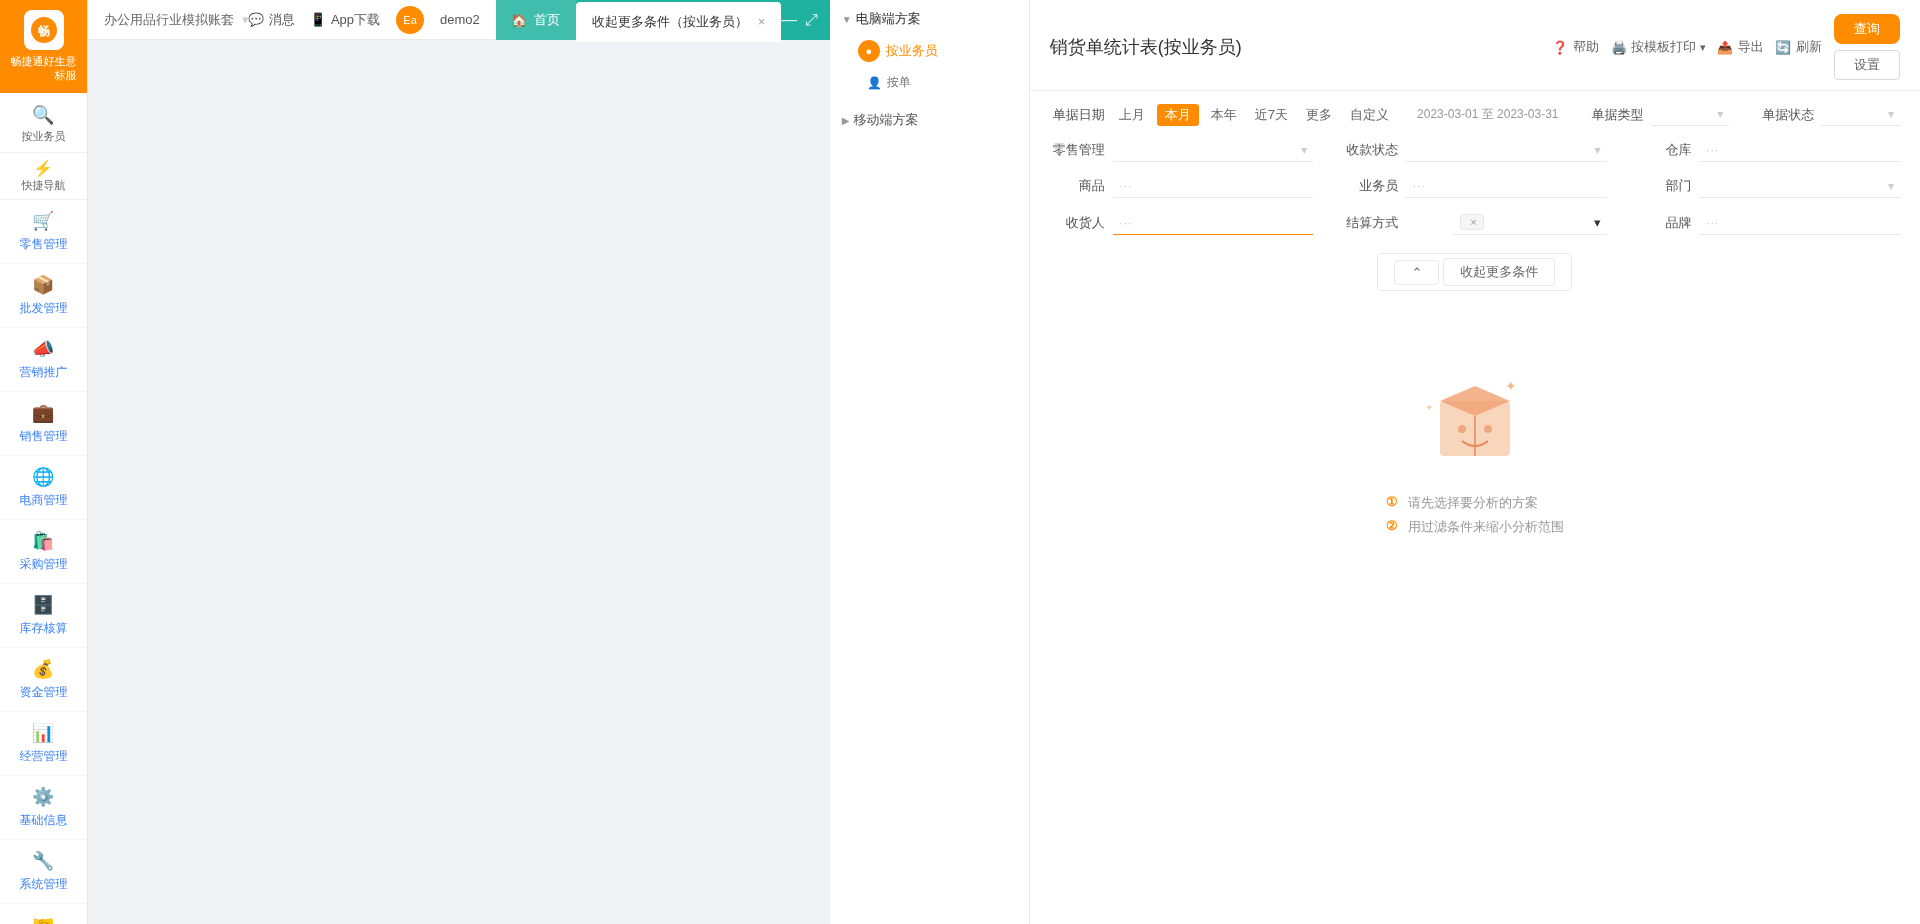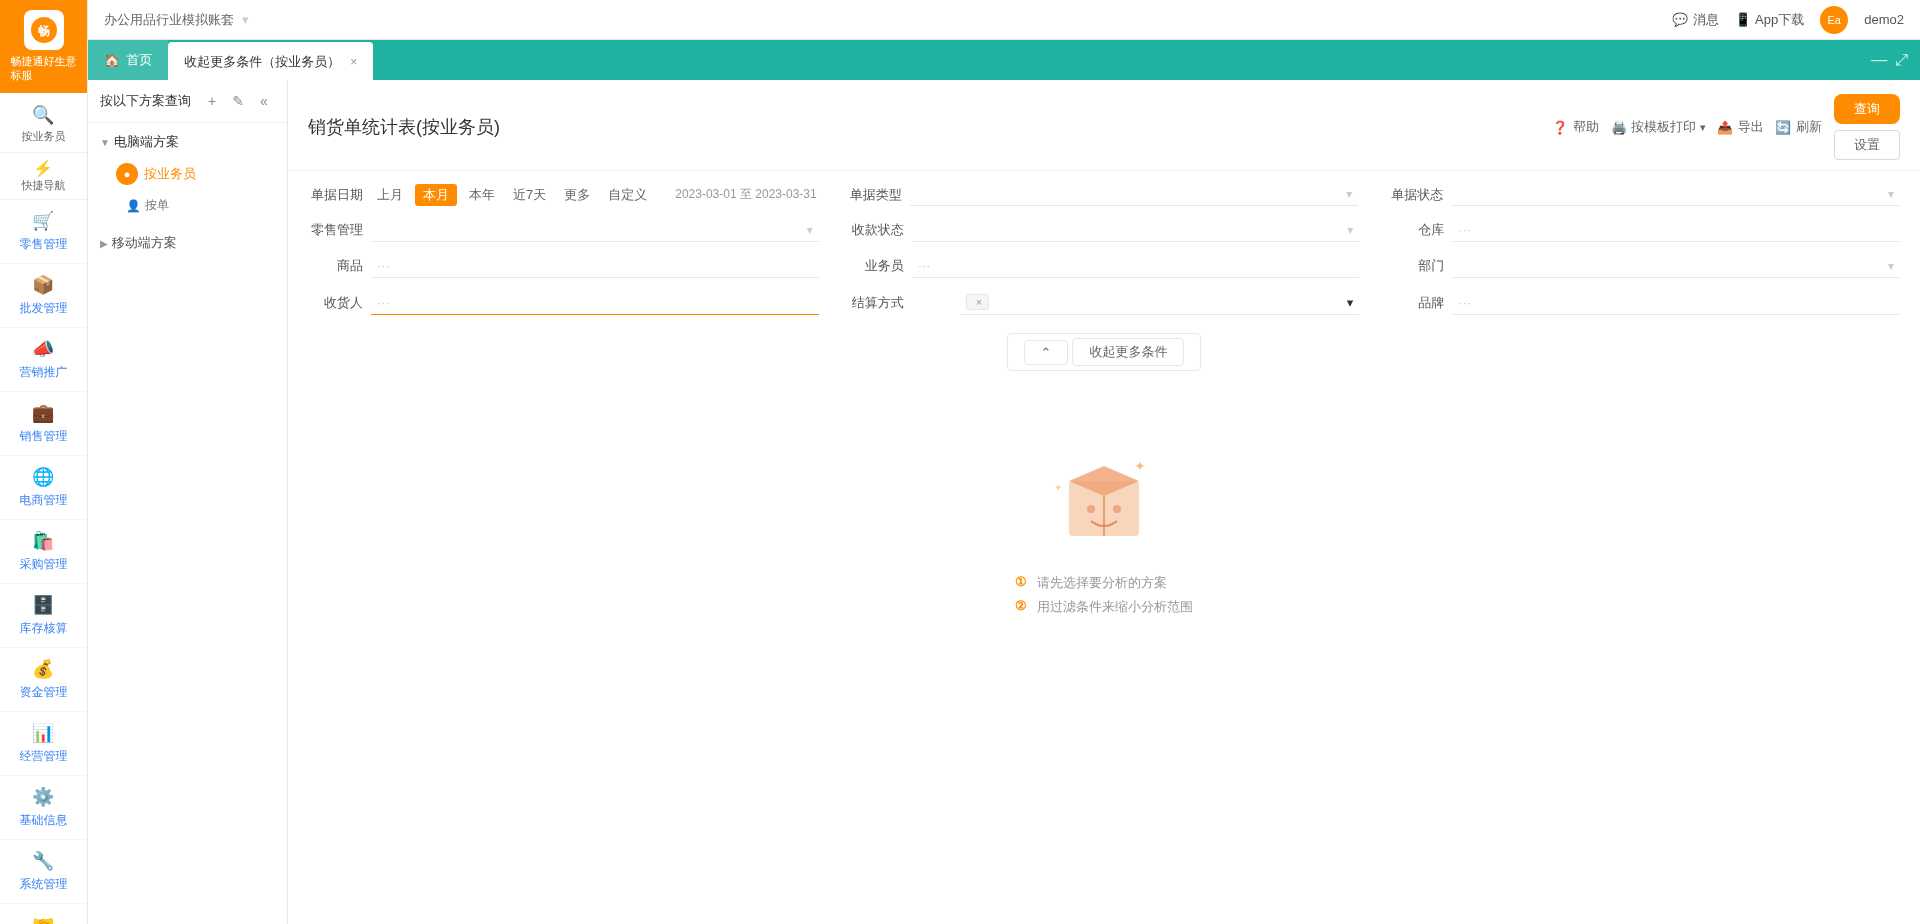--- a/index.html
+++ b/index.html
@@ -3,31 +3,31 @@
   <meta charset="utf-8">
   <style>
     * { box-sizing: border-box; margin: 0; padding: 0; }
     body { font-family: 'Microsoft YaHei', sans-serif; font-size: 13px; color: #333; background: #f0f2f5; display: flex; height: 924px; overflow: hidden; }
 
     
     .sidebar { width: 88px; background: #fff; display: flex; flex-direction: column; align-items: center; border-right: 1px solid #e8e8e8; flex-shrink: 0; }
     .sidebar-logo { width: 100%; background: #ff8c00; display: flex; flex-direction: column; align-items: center; justify-content: center; padding: 10px 5px; cursor: pointer; }
     .sidebar-logo .logo-icon { width: 40px; height: 40px; background: #fff; border-radius: 8px; display: flex; align-items: center; justify-content: center; margin-bottom: 4px; }
     .sidebar-logo .logo-icon svg { width: 28px; height: 28px; }
-    .sidebar-logo .logo-text { font-size: 11px; color: #fff; text-align: left; line-height: 1.3; }
+    .sidebar-logo .logo-text { font-size: 11px; color: #fff; text-align: right; line-height: 1.3; }
     .sidebar-search { width: 100%; padding: 8px 0; display: flex; flex-direction: column; align-items: center; cursor: pointer; border-bottom: 1px solid #f0f0f0; }
     .sidebar-search span { font-size: 11px; color: #666; margin-top: 3px; }
     .sidebar-nav-item { width: 100%; padding: 10px 5px; display: flex; flex-direction: column; align-items: center; cursor: pointer; border-bottom: 1px solid #f5f5f5; }
     .sidebar-nav-item .nav-label { font-size: 12px; color: #3b82f6; margin-top: 4px; text-align: center; }
     .sidebar-nav-item .nav-icon { font-size: 18px; color: #888; }
     .sidebar-quick { display: flex; flex-direction: column; align-items: center; padding: 6px 0; cursor: pointer; }
     .sidebar-quick span { font-size: 11px; color: #666; }
 
     
-    .main { flex: 1; display: flex; flex-direction: column; overflow: hidden; }
+    .main { flex: 1; display: flex; overflow: hidden; }
 
     
     .top-header { height: 40px; background: #fff; display: flex; align-items: center; padding: 0 16px; border-bottom: 1px solid #e8e8e8; justify-content: space-between; flex-shrink: 0; }
     .top-header-left { display: flex; align-items: center; gap: 8px; }
     .breadcrumb-text { font-size: 13px; color: #666; }
     .breadcrumb-arrow { color: #ccc; }
     .top-header-right { display: flex; align-items: center; gap: 16px; }
     .header-action { display: flex; align-items: center; gap: 4px; font-size: 13px; color: #555; cursor: pointer; }
     .user-avatar { width: 28px; height: 28px; border-radius: 50%; background: #ff8c00; display: flex; align-items: center; justify-content: center; color: #fff; font-size: 11px; cursor: pointer; overflow: hidden; }
 
@@ -210,28 +210,20 @@
     </div>
     <div class="tab-bar-actions">
       <span class="tab-bar-btn">—</span>
       <span class="tab-bar-btn">⤢</span>
     </div>
   </div>
 
   <div class="content">
 
     <div class="left-panel">
-      <div class="left-panel-header">
-        <span>按以下方案查询</span>
-        <div class="left-panel-header-actions">
-          <span title="新增">+</span>
-          <span title="编辑" style="font-size:14px;">✎</span>
-          <span title="收起">«</span>
-        </div>
-      </div>
 
       <div class="scheme-section">
         <div class="scheme-title">
           <span class="arrow">▼</span>
           <span>电脑端方案</span>
         </div>
         <div class="scheme-item active">
           <div class="item-icon">
             <span style="color:#fff;font-size:11px;">●</span>
           </div>

